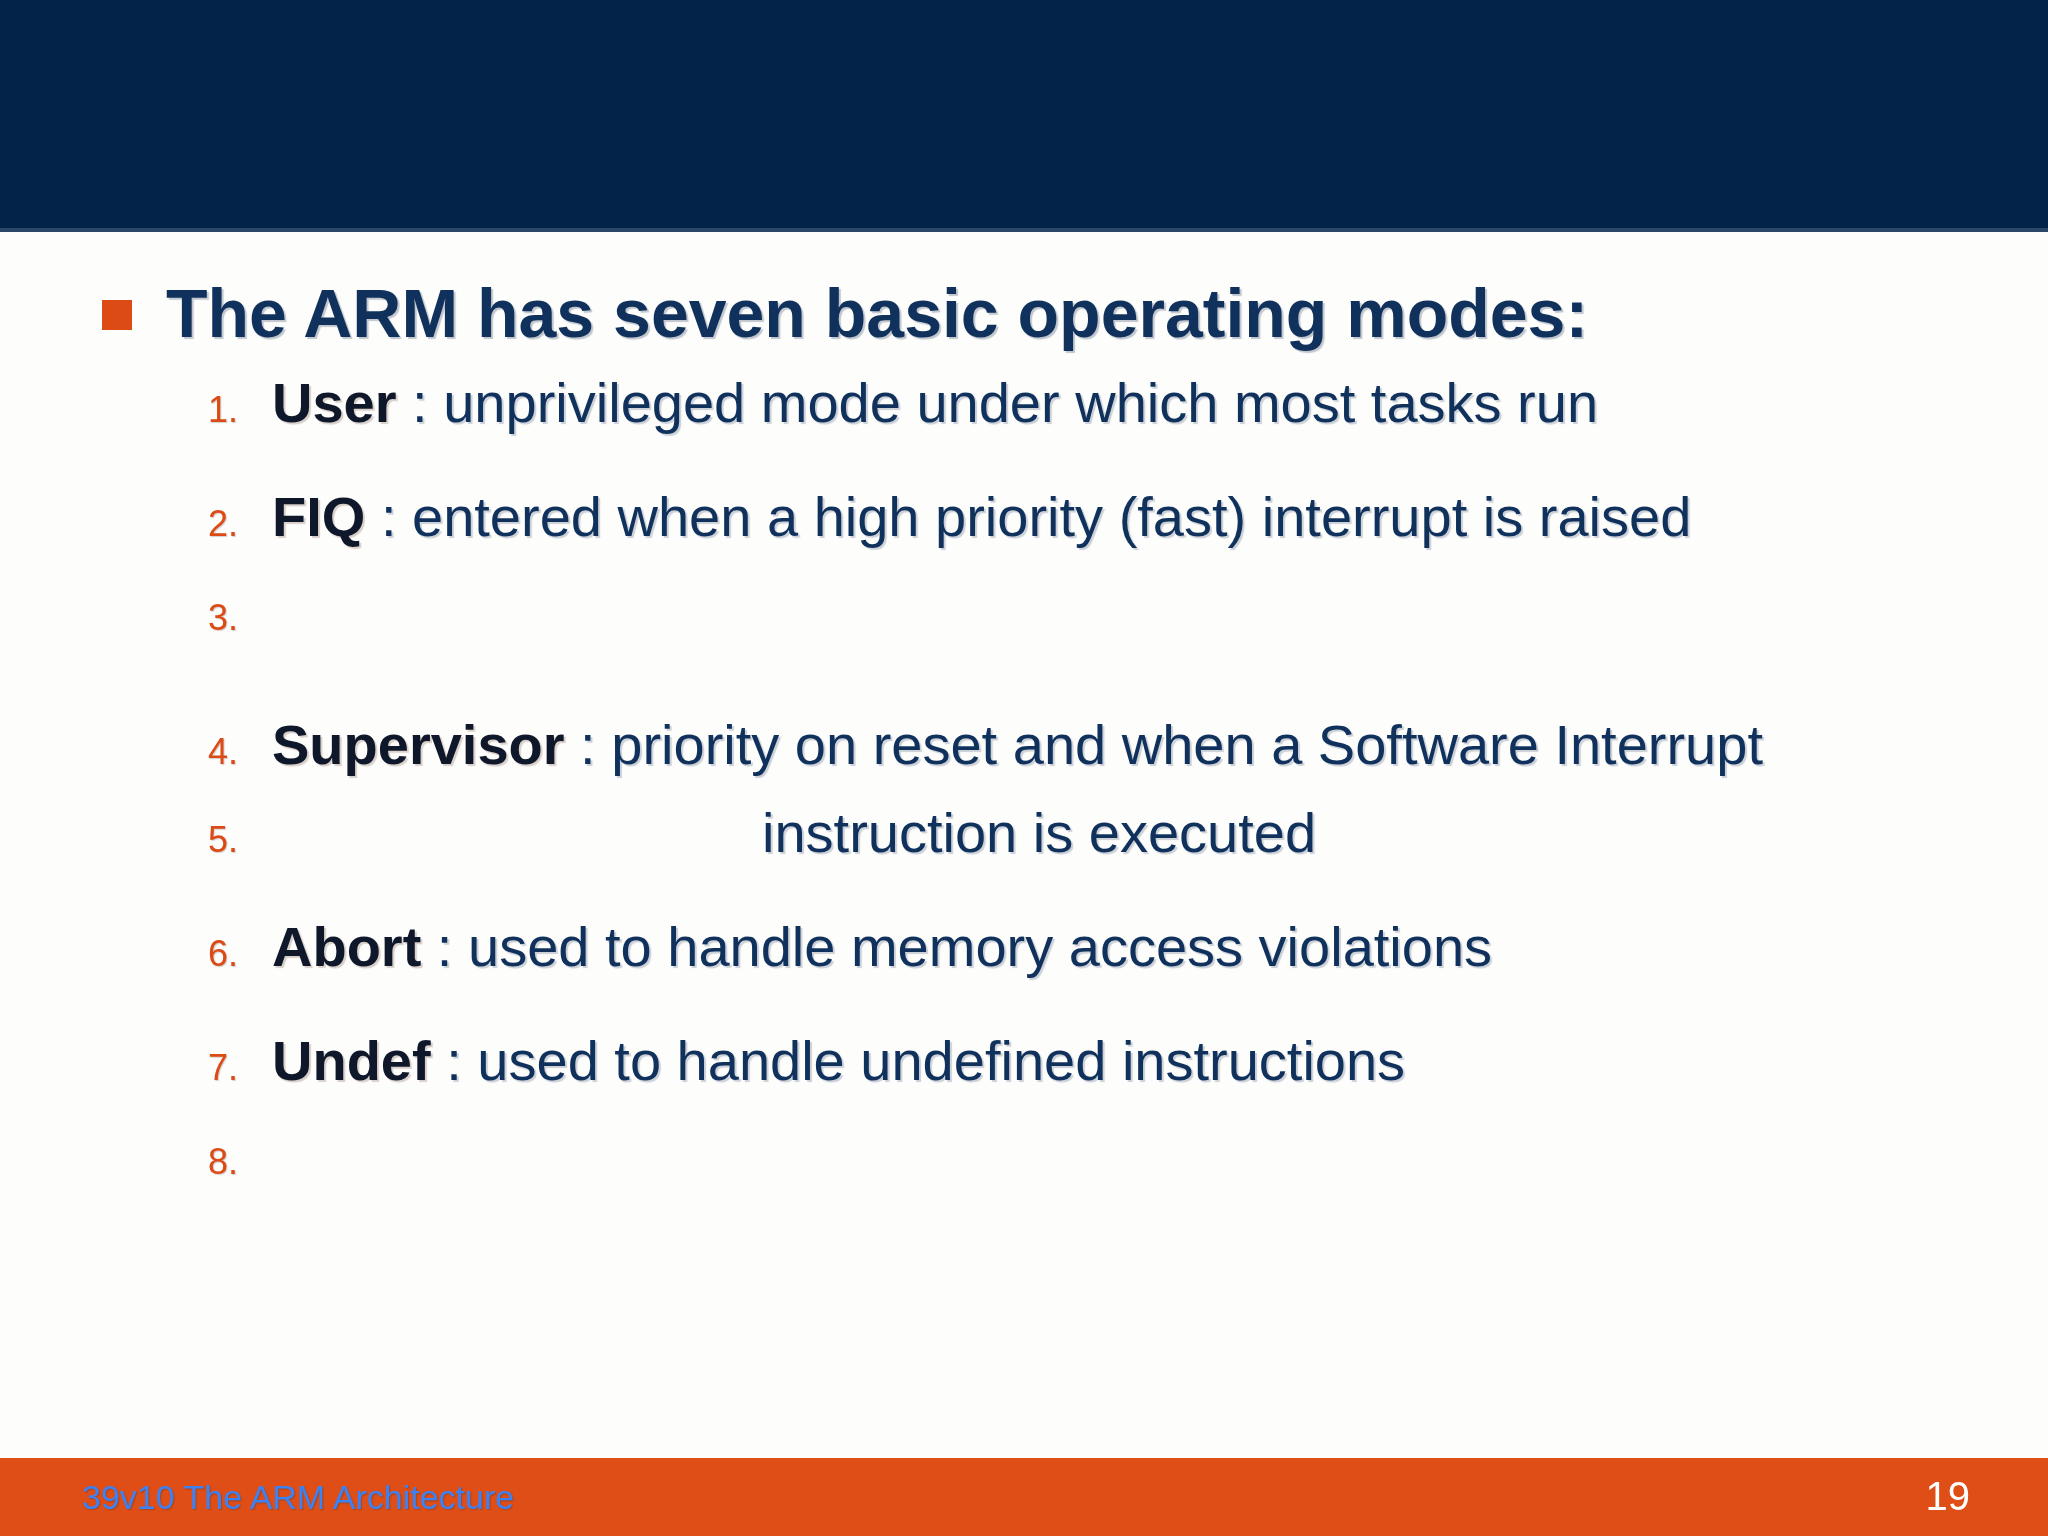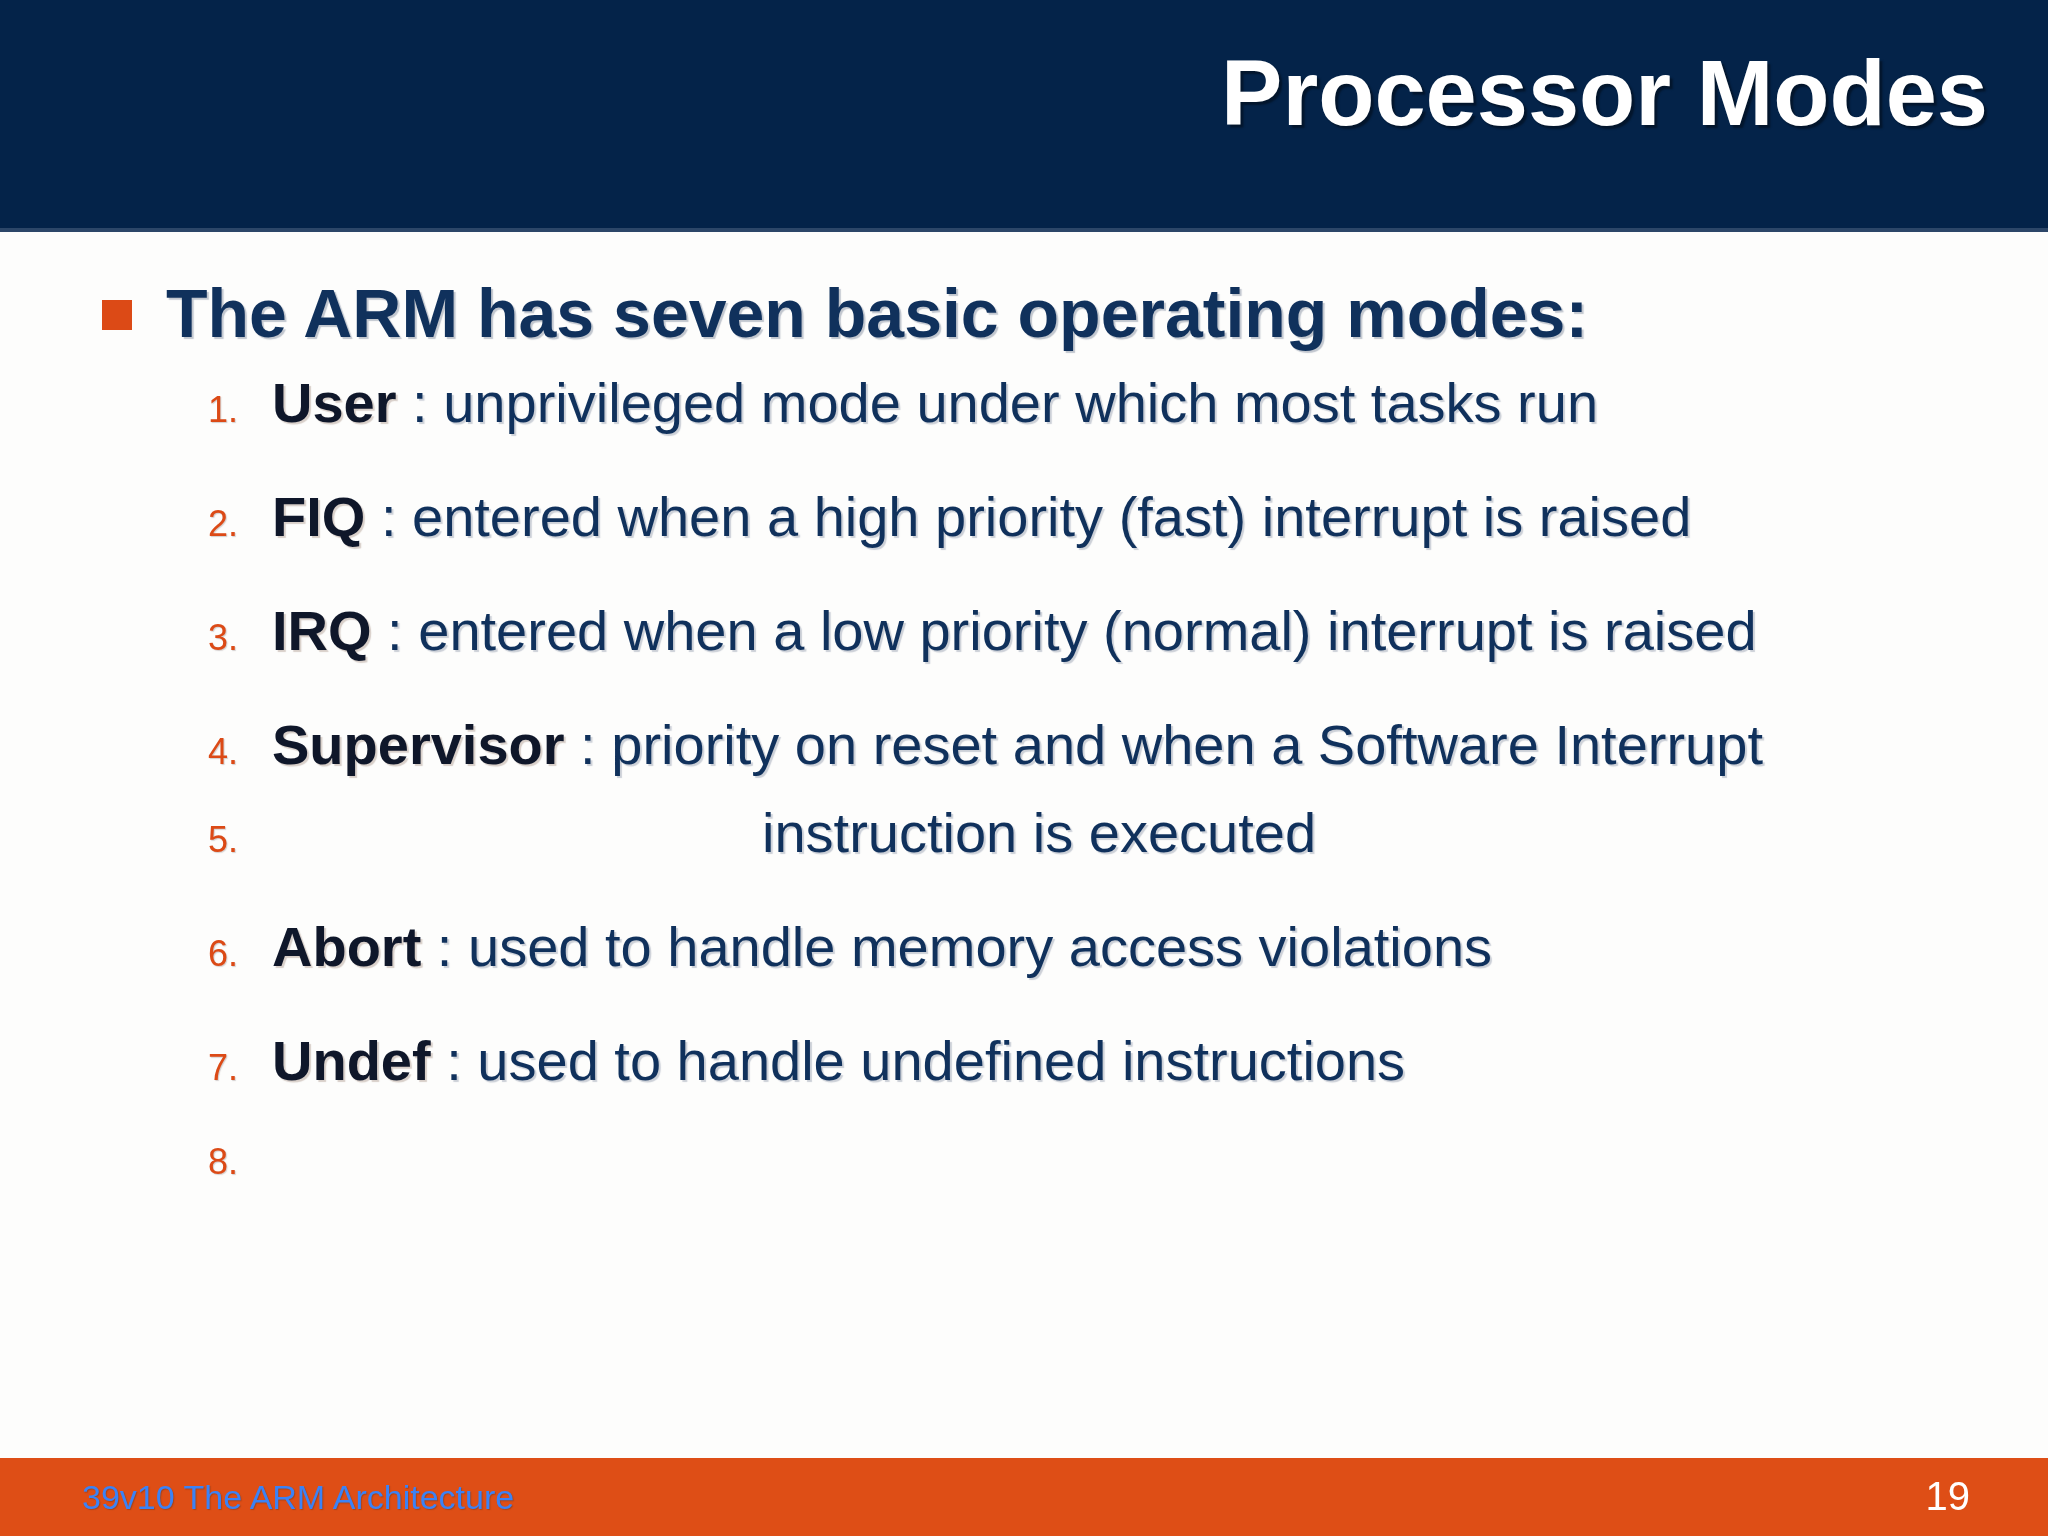--- a/index.html
+++ b/index.html
@@ -196,21 +196,20 @@
 </style>
 </head>
 <body>
 
 <div class="slide">
 
   <div class="header-band"></div>
   <div class="header-rule"></div>
 
 
-  <div class="slide-title">Processor Modes</div>
 
   <div class="content">
 
     <div class="lead-row">
       <span class="lead-bullet"></span>
       <span class="lead-text">The ARM has seven basic operating modes:</span>
     </div>
 
     <div class="mode-list">
 
@@ -219,21 +218,20 @@
         <span class="mode-body"><span class="mode-name">User</span><span class="mode-desc"> : </span><span class="mode-desc">unprivileged mode under which most tasks run</span></span>
       </div>
 
       <div class="mode-item">
         <span class="mode-num">2.</span>
         <span class="mode-body"><span class="mode-name">FIQ</span><span class="mode-desc"> : </span><span class="mode-desc">entered when a high priority (fast) interrupt is raised</span></span>
       </div>
 
       <div class="mode-item">
         <span class="mode-num">3.</span>
-        <span class="mode-body"><span class="mode-name">IRQ</span><span class="mode-desc"> : </span><span class="mode-desc">entered when a low priority (normal) interrupt is raised</span></span>
       </div>
 
       <div class="mode-item tight">
         <span class="mode-num">4.</span>
         <span class="mode-body"><span class="mode-name">Supervisor</span><span class="mode-desc"> : </span><span class="mode-desc">priority on reset and when a Software Interrupt</span></span>
       </div>
 
       <div class="mode-item">
         <span class="mode-num">5.</span>
         <span class="mode-cont">instruction is executed</span>

